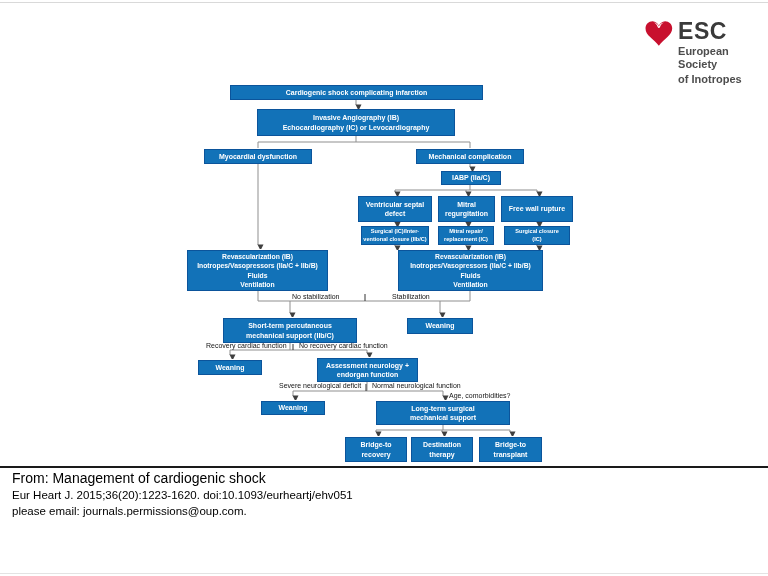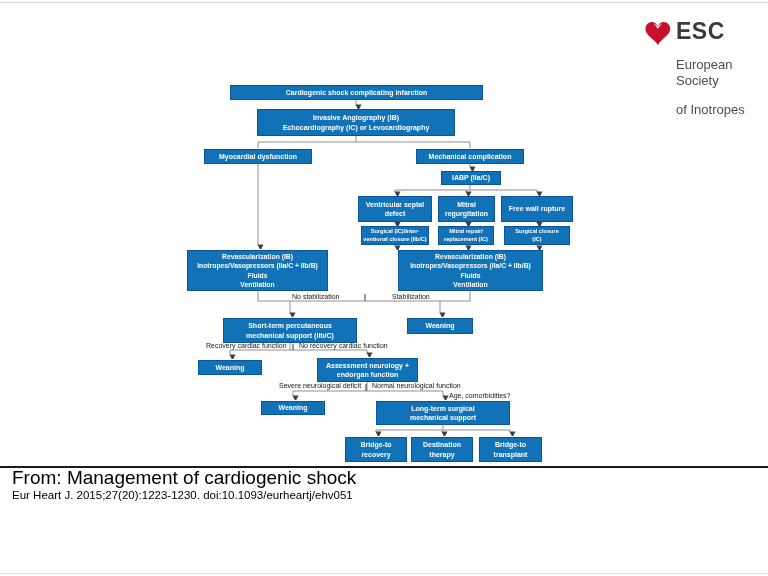--- a/index.html
+++ b/index.html
@@ -4,37 +4,37 @@
 <style>
   html,body{margin:0;padding:0;background:#fff;}
   .page{position:relative;width:768px;height:576px;background:#ffffff;
         font-family:"Liberation Sans",sans-serif;overflow:hidden;}
   .top-line{position:absolute;left:0;top:2px;width:768px;height:1px;background:#d9d9d9;}
   .bottom-line{position:absolute;left:0;top:573px;width:768px;height:1px;background:#e3e3e3;}
 
   
   .logo{position:absolute;left:645px;top:20px;display:flex;gap:5px;align-items:flex-start;}
   .logo-abbr{font-size:23px;font-weight:bold;color:#3a3a3a;line-height:1;letter-spacing:.5px;}
-  .logo-tagline{font-size:13px;color:#4d4d4d;line-height:1.2;margin-top:14px;}
+  .logo-tagline{font-size:11px;color:#4d4d4d;line-height:1.2;margin-top:2px;font-weight:bold;}
 
   
   .node{position:absolute;box-sizing:border-box;background:#1272b8;border:1px solid #0b549b;
         color:#fff;font-weight:bold;font-size:7px;line-height:1.3;display:flex;
         align-items:center;justify-content:center;text-align:center;white-space:pre-line;}
   .node.tiny{font-size:5.6px;line-height:1.35;}
   .node.big{font-size:6.8px;line-height:1.35;}
 
   .edge-label{position:absolute;font-size:7px;color:#141414;white-space:nowrap;line-height:1;}
 
   svg.connectors{position:absolute;left:0;top:0;}
 
   
   .divider{position:absolute;left:0;top:466px;width:768px;height:2px;background:#1a1a1a;}
   .caption{position:absolute;left:12px;top:469px;color:#000;}
-  .cap-title{font-size:19px;line-height:18px;}
+  .cap-title{font-size:14px;line-height:18px;}
   .cap-line{font-size:11.5px;line-height:16px;}
 </style>
 </head>
 <body>
 
 <div class="page">
   <div class="top-line"></div>
   <div class="bottom-line"></div>
 
   <div class="logo">
@@ -148,15 +148,16 @@
   <div class="edge-label" style="left:392px;top:293px;">Stabilization</div>
   <div class="edge-label" style="left:206px;top:342px;">Recovery cardiac function</div>
   <div class="edge-label" style="left:299px;top:342px;">No recovery cardiac function</div>
   <div class="edge-label" style="left:279px;top:382px;">Severe neurological deficit</div>
   <div class="edge-label" style="left:372px;top:382px;">Normal neurological function</div>
   <div class="edge-label" style="left:449px;top:392px;">Age, comorbidities?</div>
 
   <div class="divider"></div>
   <div class="caption">
     <div class="cap-title">From: Management of cardiogenic shock</div>
-    <div class="cap-line">Eur Heart J. 2015;27(20):1223-1230. doi:10.1093/eurheartj/ehv051</div>
+    <div class="cap-line">Eur Heart J. 2015;36(20):1223-1620. doi:10.1093/eurheartj/ehv051</div>
+    <div class="cap-line">please email: journals.permissions@oup.com.</div>
   </div>
 </div>
 
 </body></html>

